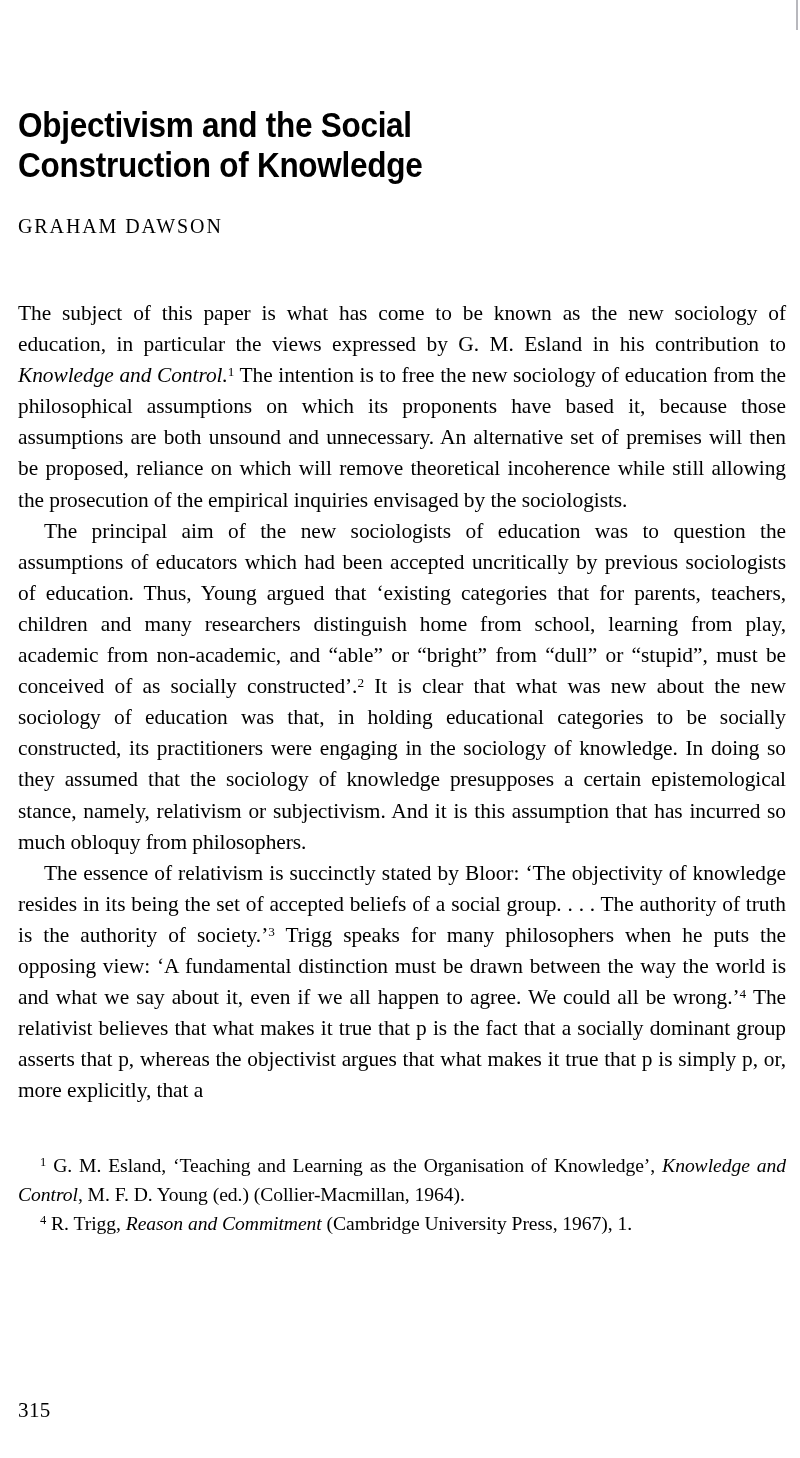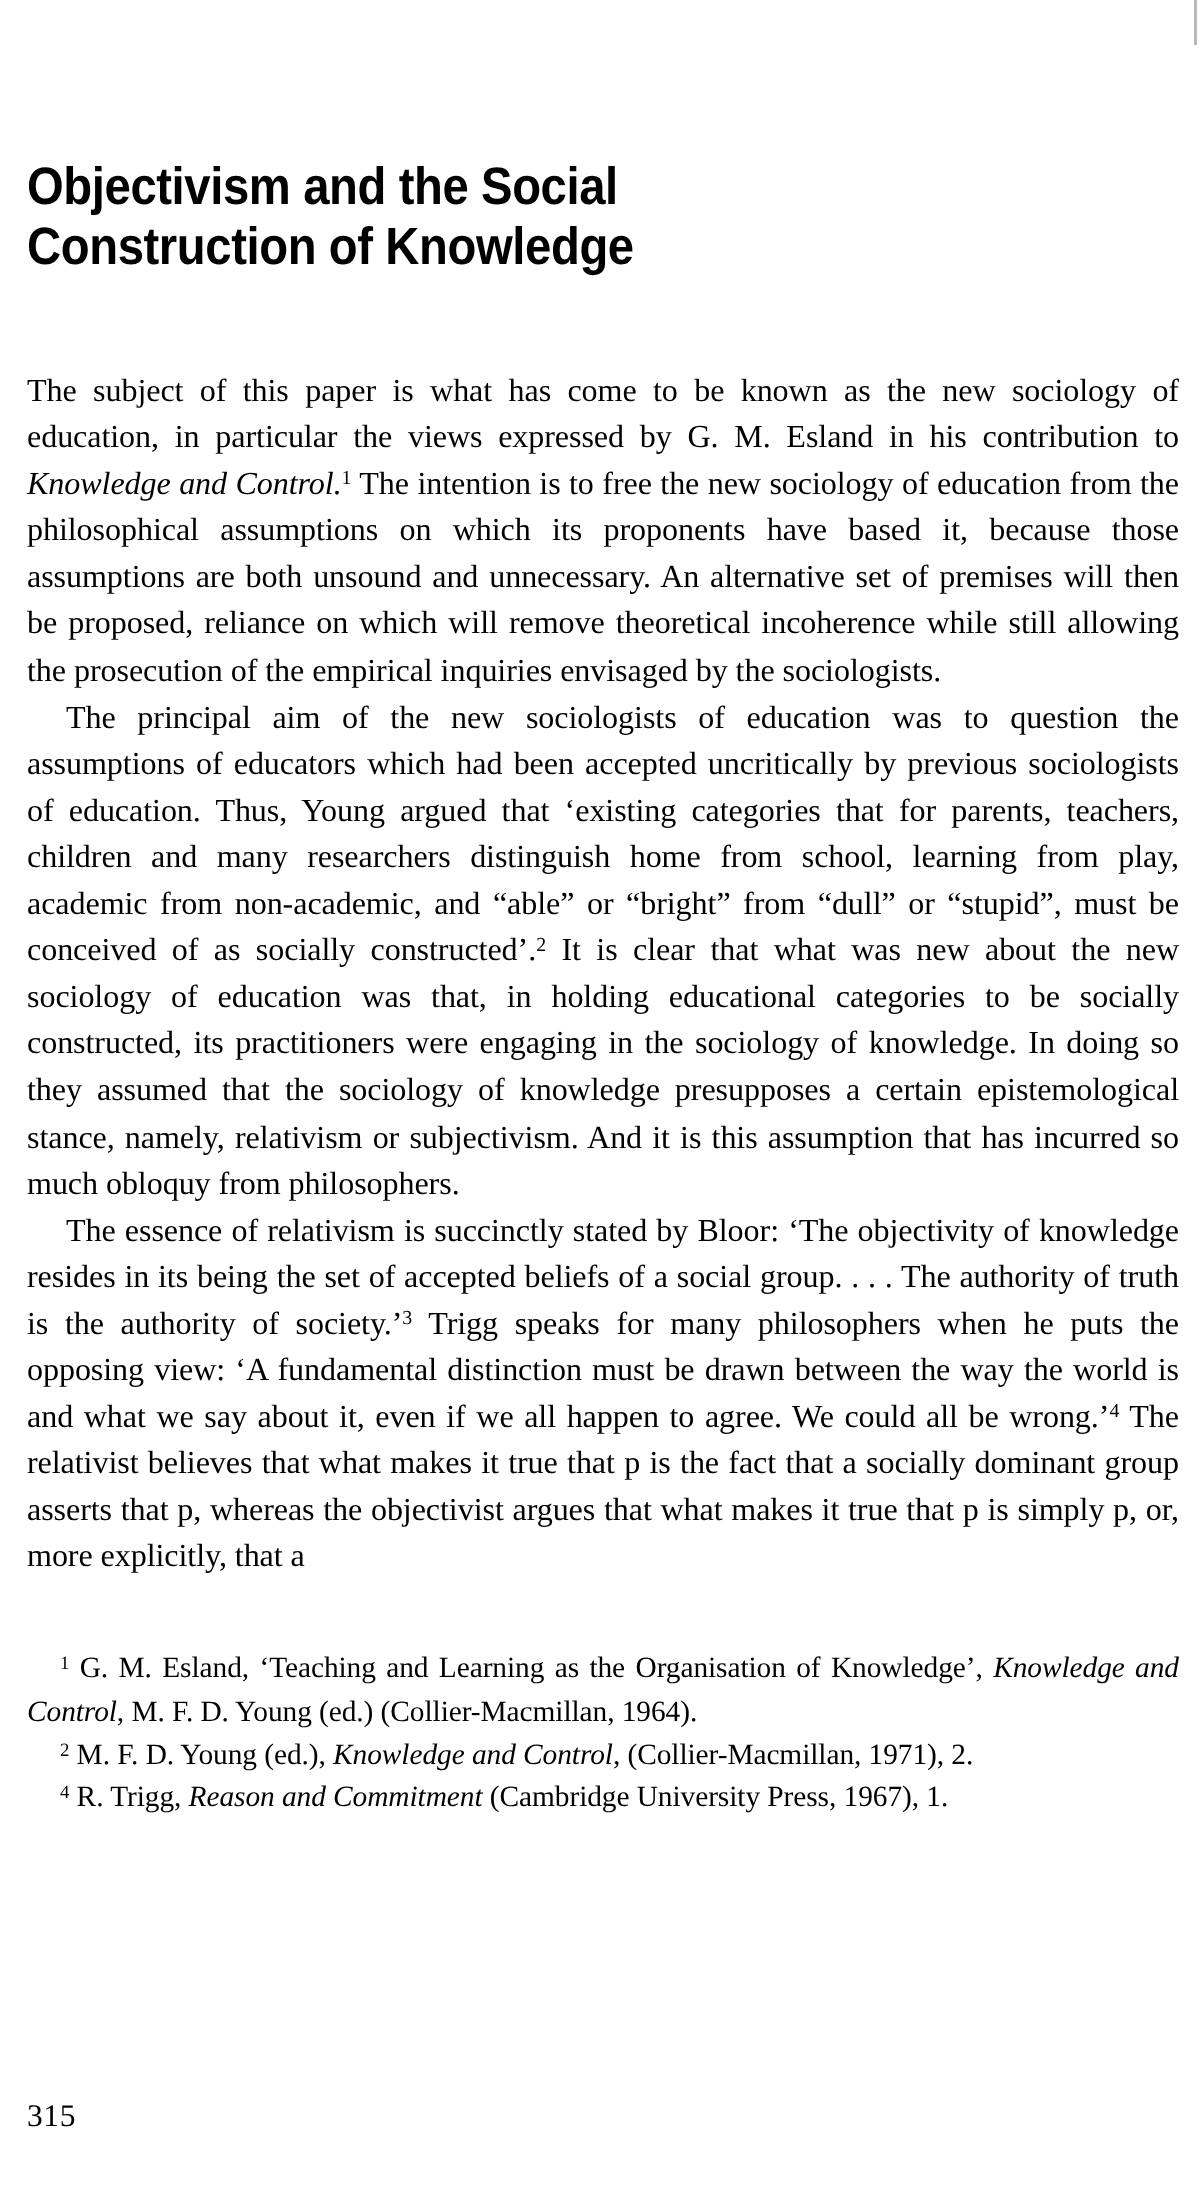--- a/index.html
+++ b/index.html
@@ -115,28 +115,28 @@
 </head>
 <body>
 
 <div class="scan-edge"></div>
 
 <div class="page">
 
   <h1 class="article-title">Objectivism and the Social
 Construction of Knowledge</h1>
 
+  <p class="author">GRAHAM DAWSON</p>
 
   <div class="body-block">
     <p class="para"><span>The subject of this paper is what has come to be known as the new sociology of education, in particular the views expressed by G. M. Esland in his contribution to </span><i>Knowledge and Control.</i><sup>1</sup><span> The intention is to free the new sociology of education from the philosophical assumptions on which its proponents have based it, because those assumptions are both unsound and unnecessary. An alternative set of premises will then be proposed, reliance on which will remove theoretical incoherence while still allowing the prosecution of the empirical inquiries envisaged by the sociologists.</span></p>
     <p class="para indent"><span>The principal aim of the new sociologists of education was to question the assumptions of educators which had been accepted uncritically by previous sociologists of education. Thus, Young argued that ‘existing categories that for parents, teachers, children and many researchers distinguish home from school, learning from play, academic from non-academic, and “able” or “bright” from “dull” or “stupid”, must be conceived of as socially constructed’.</span><sup>2</sup><span> It is clear that what was new about the new sociology of education was that, in holding educational categories to be socially constructed, its practitioners were engaging in the sociology of knowledge. In doing so they assumed that the sociology of knowledge presupposes a certain epistemological stance, namely, relativism or subjectivism. And it is this assumption that has incurred so much obloquy from philosophers.</span></p>
     <p class="para indent"><span>The essence of relativism is succinctly stated by Bloor: ‘The objectivity of knowledge resides in its being the set of accepted beliefs of a social group. . . . The authority of truth is the authority of society.’</span><sup>3</sup><span> Trigg speaks for many philosophers when he puts the opposing view: ‘A fundamental distinction must be drawn between the way the world is and what we say about it, even if we all happen to agree. We could all be wrong.’</span><sup>4</sup><span> The relativist believes that what makes it true that p is the fact that a socially dominant group asserts that p, whereas the objectivist argues that what makes it true that p is simply p, or, more explicitly, that a</span></p>
   </div>
 
   <div class="footnotes">
     <p class="footnote"><sup>1</sup><span> G. M. Esland, ‘Teaching and Learning as the Organisation of Knowledge’, </span><i>Knowledge and Control</i><span>, M. F. D. Young (ed.) (Collier-Macmillan, 1964).</span></p>
-    <p class="footnote"><sup>2</sup><span> M. F. D. Young (ed.), </span><i>Knowledge and Control</i><span>, (Collier-Macmillan, 1971), 2.</span></p>
     <p class="footnote"><sup>4</sup><span> R. Trigg, </span><i>Reason and Commitment</i><span> (Cambridge University Press, 1967), 1.</span></p>
   </div>
 
   <div class="folio">315</div>
 
 </div>
 
 </body></html>

